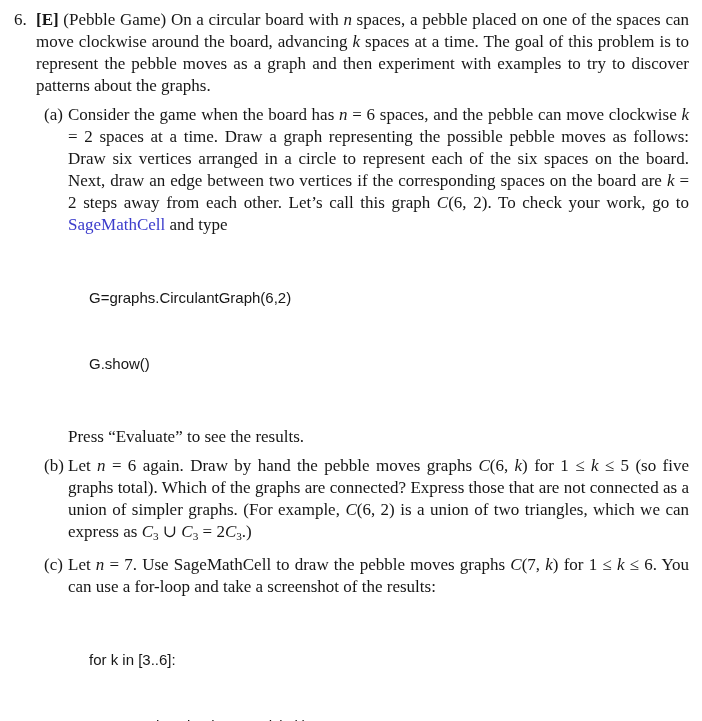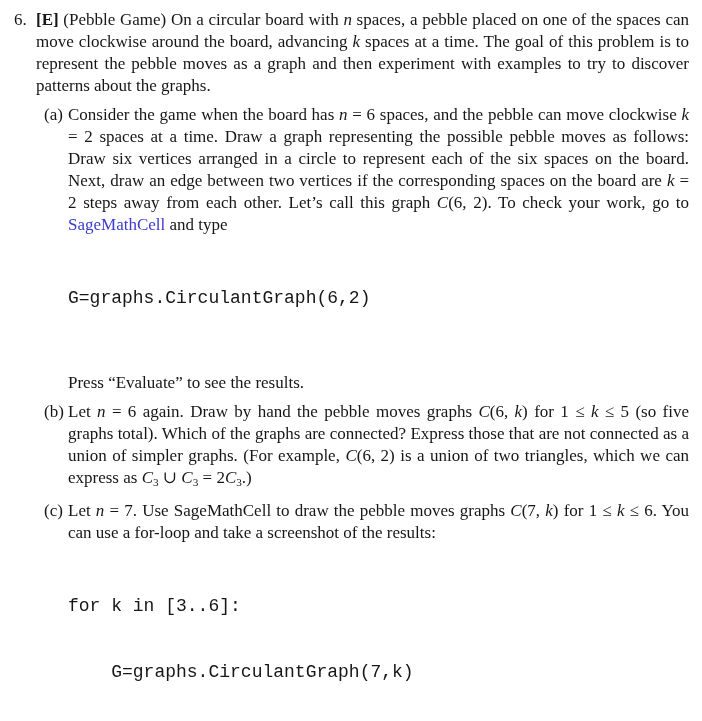--- a/index.html
+++ b/index.html
@@ -16,27 +16,27 @@
   }
   .page { width: 702px; height: 721px; padding: 9px 13px 0 14px; overflow: hidden; }
   .problem { display: flex; }
   .num { flex: 0 0 22px; }
   .pbody-outer { flex: 1 1 auto; min-width: 0; }
   .para { margin: 0; text-align: justify; }
   .part { display: flex; margin-top: 7px; padding-left: 8px; }
   .plabel { flex: 0 0 24px; }
   .part-body { flex: 1 1 auto; min-width: 0; }
   .code {
-    font-family: Liberation Mono, monospace;
-    font-size: 18px; line-height: 22px;
+    font-family: Liberation Sans, sans-serif;
+    font-size: 15px; line-height: 22px;
     white-space: pre;
-    margin: 7px 0 7px 0;
+    margin: 7px 0 7px 21px;
   }
   .codeline { white-space: pre; }
-  .press { margin-top: 19px; }
+  .press { margin-top: 7px; }
   .s-rm { font-style: normal; }
   .s-it { font-style: italic; }
   .s-bf { font-weight: 700; }
   .s-sb { font-size: 66%; vertical-align: -0.28em; font-style: normal; }
   .link { color: var(--link); text-decoration: none; cursor: pointer; }
 </style>
 </head>
 <body>
 
 <div class="page">
@@ -45,20 +45,21 @@
     <div class="pbody-outer">
 
       <p class="para"><span class="s-bf">[E]</span><span class="s-rm"> (Pebble Game) On a circular board with </span><span class="s-it">n</span><span class="s-rm"> spaces, a pebble placed on one of the spaces can move clockwise around the board, advancing </span><span class="s-it">k</span><span class="s-rm"> spaces at a time. The goal of this problem is to represent the pebble moves as a graph and then experiment with examples to try to discover patterns about the graphs.</span></p>
 
       <div class="part">
         <div class="plabel">(a)</div>
         <div class="part-body">
           <p class="para"><span><span class="s-rm">Consider the game when the board has </span><span class="s-it">n</span><span class="s-rm"> = 6 spaces, and the pebble can move clockwise </span><span class="s-it">k</span><span class="s-rm"> = 2 spaces at a time. Draw a graph representing the possible pebble moves as follows: Draw six vertices arranged in a circle to represent each of the six spaces on the board. Next, draw an edge between two vertices if the corresponding spaces on the board are </span><span class="s-it">k</span><span class="s-rm"> = 2 steps away from each other. Let’s call this graph </span><span class="s-it">C</span><span class="s-rm">(6, 2). To check your work, go to </span></span><a class="link">SageMathCell</a><span><span class="s-rm"> and type</span></span></p>
           <div class="code">
             <div class="codeline">G=graphs.CirculantGraph(6,2)</div>
+            <div class="codeline">G.show()</div>
           </div>
           <p class="para press"><span class="s-rm">Press “Evaluate” to see the results.</span></p>
         </div>
       </div>
 
       <div class="part">
         <div class="plabel">(b)</div>
         <div class="part-body">
           <p class="para"><span class="s-rm">Let </span><span class="s-it">n</span><span class="s-rm"> = 6 again. Draw by hand the pebble moves graphs </span><span class="s-it">C</span><span class="s-rm">(6, </span><span class="s-it">k</span><span class="s-rm">) for 1 ≤ </span><span class="s-it">k</span><span class="s-rm"> ≤ 5 (so five graphs total). Which of the graphs are connected? Express those that are not connected as a union of simpler graphs. (For example, </span><span class="s-it">C</span><span class="s-rm">(6, 2) is a union of two triangles, which we can express as </span><span class="s-it">C</span><span class="s-sb">3</span><span class="s-rm"> ∪ </span><span class="s-it">C</span><span class="s-sb">3</span><span class="s-rm"> = 2</span><span class="s-it">C</span><span class="s-sb">3</span><span class="s-rm">.)</span></p>
         </div>

